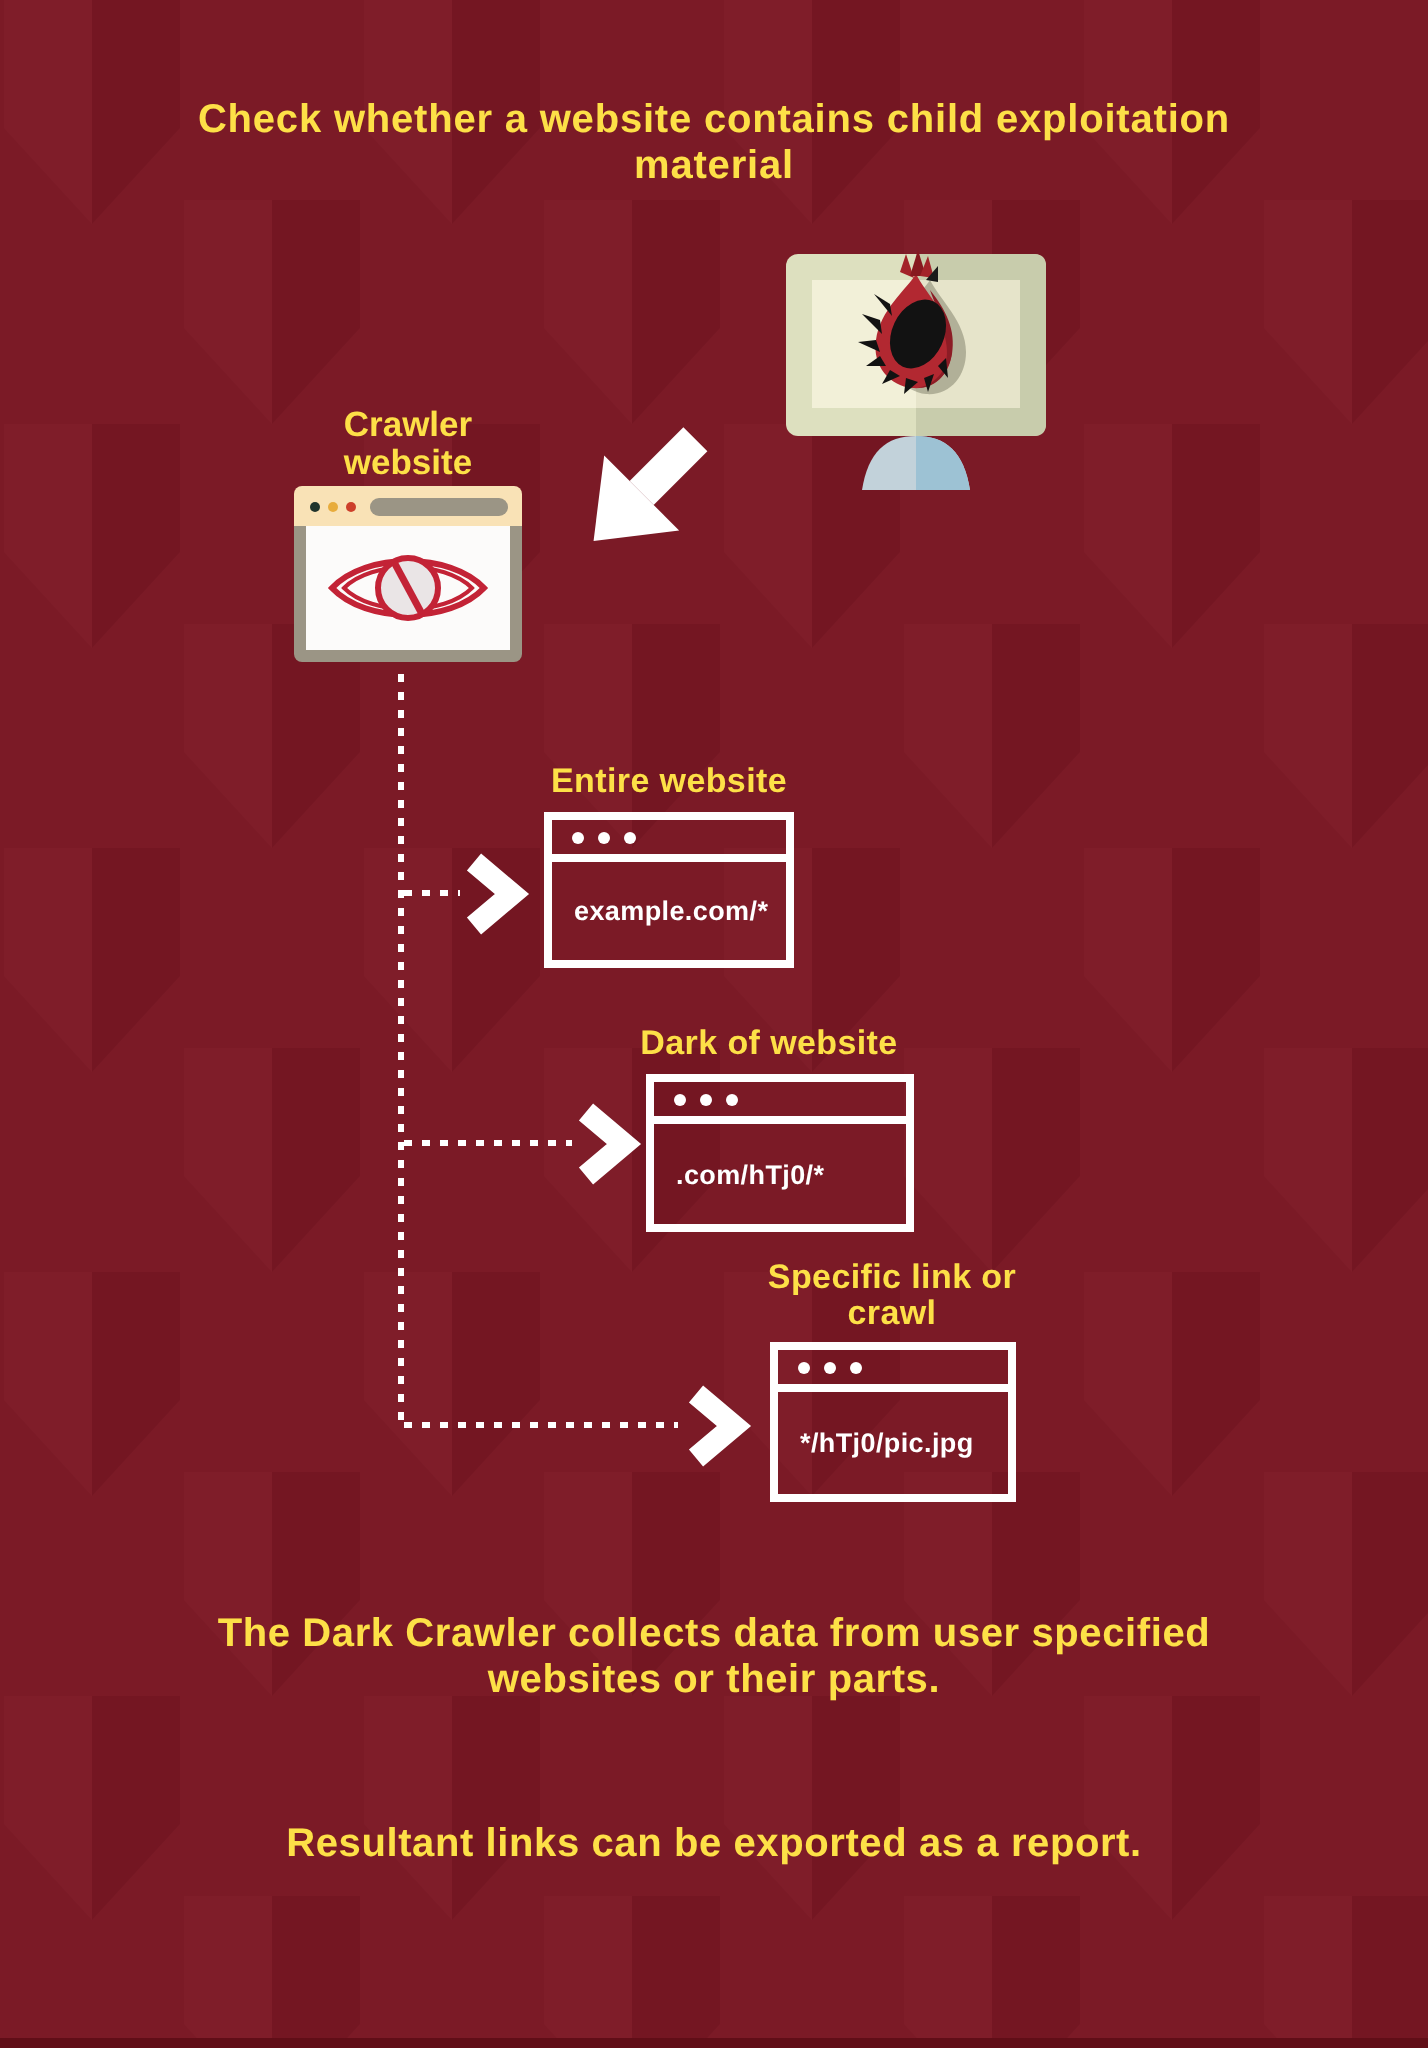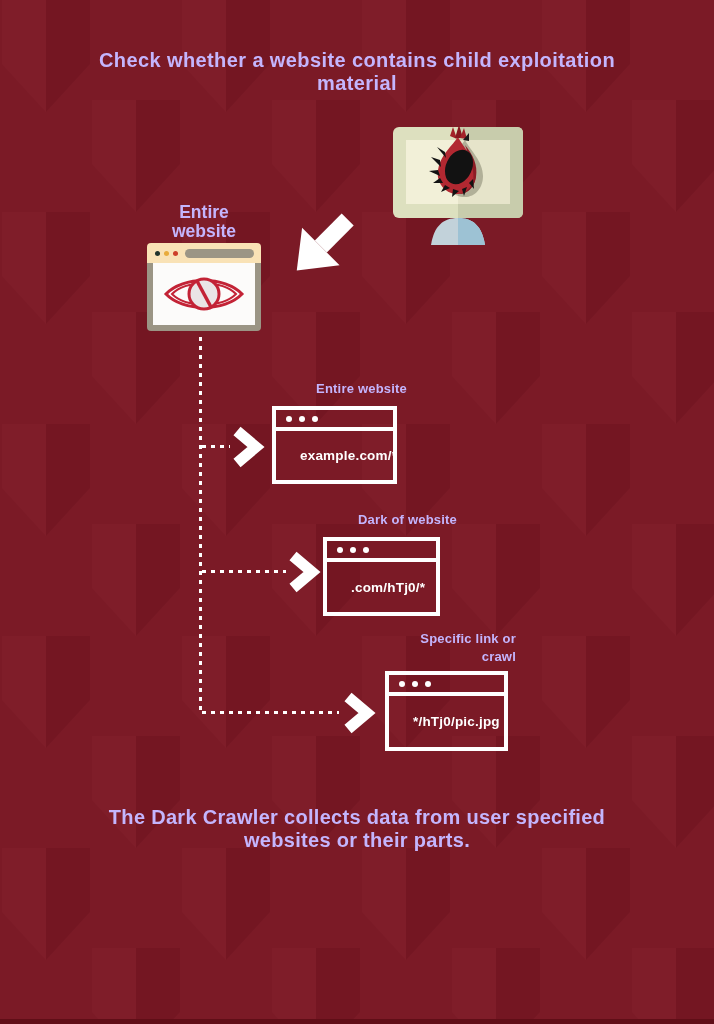--- a/index.html
+++ b/index.html
@@ -3,21 +3,21 @@
 <meta charset="utf-8">
 <style>
   html,body{margin:0;padding:0;background:#4a0a12;}
   .stage{
     position:relative;width:714px;height:1024px;margin:0 auto;
     background:#7B1A26;overflow:hidden;
     font-family:"Liberation Sans", sans-serif;color:#ffffff;
   }
   .bg{position:absolute;left:0;top:0;width:714px;height:1024px;}
   .abs{position:absolute;}
-  .txt{white-space:pre-line;text-align:center;color:#c4b5fd;}
+  .txt{white-space:pre-line;text-align:center;color:#fde047;}
 
   .title{top:36px;left:50%;transform:translateX(-50%);width:640px;
     font-size:20px;line-height:23px;font-weight:600;letter-spacing:.4px;}
 
   .crawl-label{top:100px;left:358px;width:200px;font-size:17.5px;font-weight:600;}
 
   .monitor-svg{left:383px;top:125px;}
 
   .suspect-label{top:203px;left:147px;width:114px;font-size:17.5px;line-height:19px;font-weight:600;}
 
@@ -40,34 +40,34 @@
   .hline{height:3px;background:repeating-linear-gradient(90deg,#fff 0 4px,transparent 4px 9px);}
   .h1{left:202px;top:445px;width:28px;}
   .h2{left:202px;top:570px;width:84px;}
   .h3{left:202px;top:711px;width:137px;}
 
   .chev{overflow:visible;}
   .c1{left:231px;top:426px;}
   .c2{left:287px;top:551px;}
   .c3{left:342px;top:692px;}
 
-  .opt-label{font-size:13px;font-weight:600;letter-spacing:.2px;text-align:right;}
+  .opt-label{font-size:17px;font-weight:600;letter-spacing:.2px;}
   .lbl1{top:381px;left:262px;width:145px;}
   .lbl2{top:512px;left:312px;width:145px;}
   .lbl3{top:630px;left:376px;width:140px;line-height:18px;}
 
   .opt-box{border:4px solid #fff;box-sizing:border-box;background:transparent;}
   .box1{left:272px;top:406px;width:125px;height:78px;}
-  .box2{left:323px;top:537px;width:117px;height:79px;}
+  .box2{left:323px;top:537px;width:134px;height:79px;}
   .box3{left:385px;top:671px;width:123px;height:80px;text-align:center;}
   .opt-bar{height:17px;border-bottom:4px solid #fff;display:flex;align-items:center;}
   .odot{width:6px;height:6px;border-radius:50%;background:#fff;margin-left:7px;display:inline-block;}
   .odot:first-child{margin-left:10px;}
   .opt-body{display:flex;align-items:center;height:calc(100% - 21px);}
-  .opt-url{font-size:13.5px;font-weight:700;letter-spacing:.2px;padding-left:24px;color:#fff;}
+  .opt-url{font-size:13.5px;font-weight:700;letter-spacing:.2px;padding-left:11px;color:#fff;}
 
   .footer{left:50%;transform:translateX(-50%);width:620px;
     font-size:20px;line-height:23px;font-weight:600;letter-spacing:.3px;}
   .f1{top:786px;}
   .f2{top:891px;}
 
   .bottom-strip{left:0;bottom:0;width:714px;height:5px;background:#600E17;}
 </style>
 </head>
 <body>
@@ -128,21 +128,21 @@
     </g>
   </svg>
 
   <svg class="abs big-arrow" width="80" height="80" xmlns="http://www.w3.org/2000/svg">
     <g transform="rotate(135 40 40)" fill="#ffffff">
       <rect x="6" y="32" width="38" height="17"></rect>
       <polygon points="44,14 44,67 78,40.5"></polygon>
     </g>
   </svg>
 
-  <div class="abs txt suspect-label">Entire
+  <div class="abs txt suspect-label">Crawler
 website</div>
 
   <div class="abs browser">
     <div class="browser-bar">
       <span class="bdot d1"></span>
       <span class="bdot d2"></span>
       <span class="bdot d3"></span>
       <span class="addr"></span>
     </div>
     <div class="browser-body">
@@ -204,15 +204,16 @@
       <span class="odot"></span>
       <span class="odot"></span>
     </div>
     <div class="opt-body">
       <span class="opt-url">*/hTj0/pic.jpg</span>
     </div>
   </div>
 
   <p class="abs txt footer f1">The Dark Crawler collects data from user specified
 websites or their parts.</p>
+  <p class="abs txt footer f2">Resultant links can be exported as a report.</p>
 
   <div class="abs bottom-strip"></div>
 </div>
 
 </body></html>

